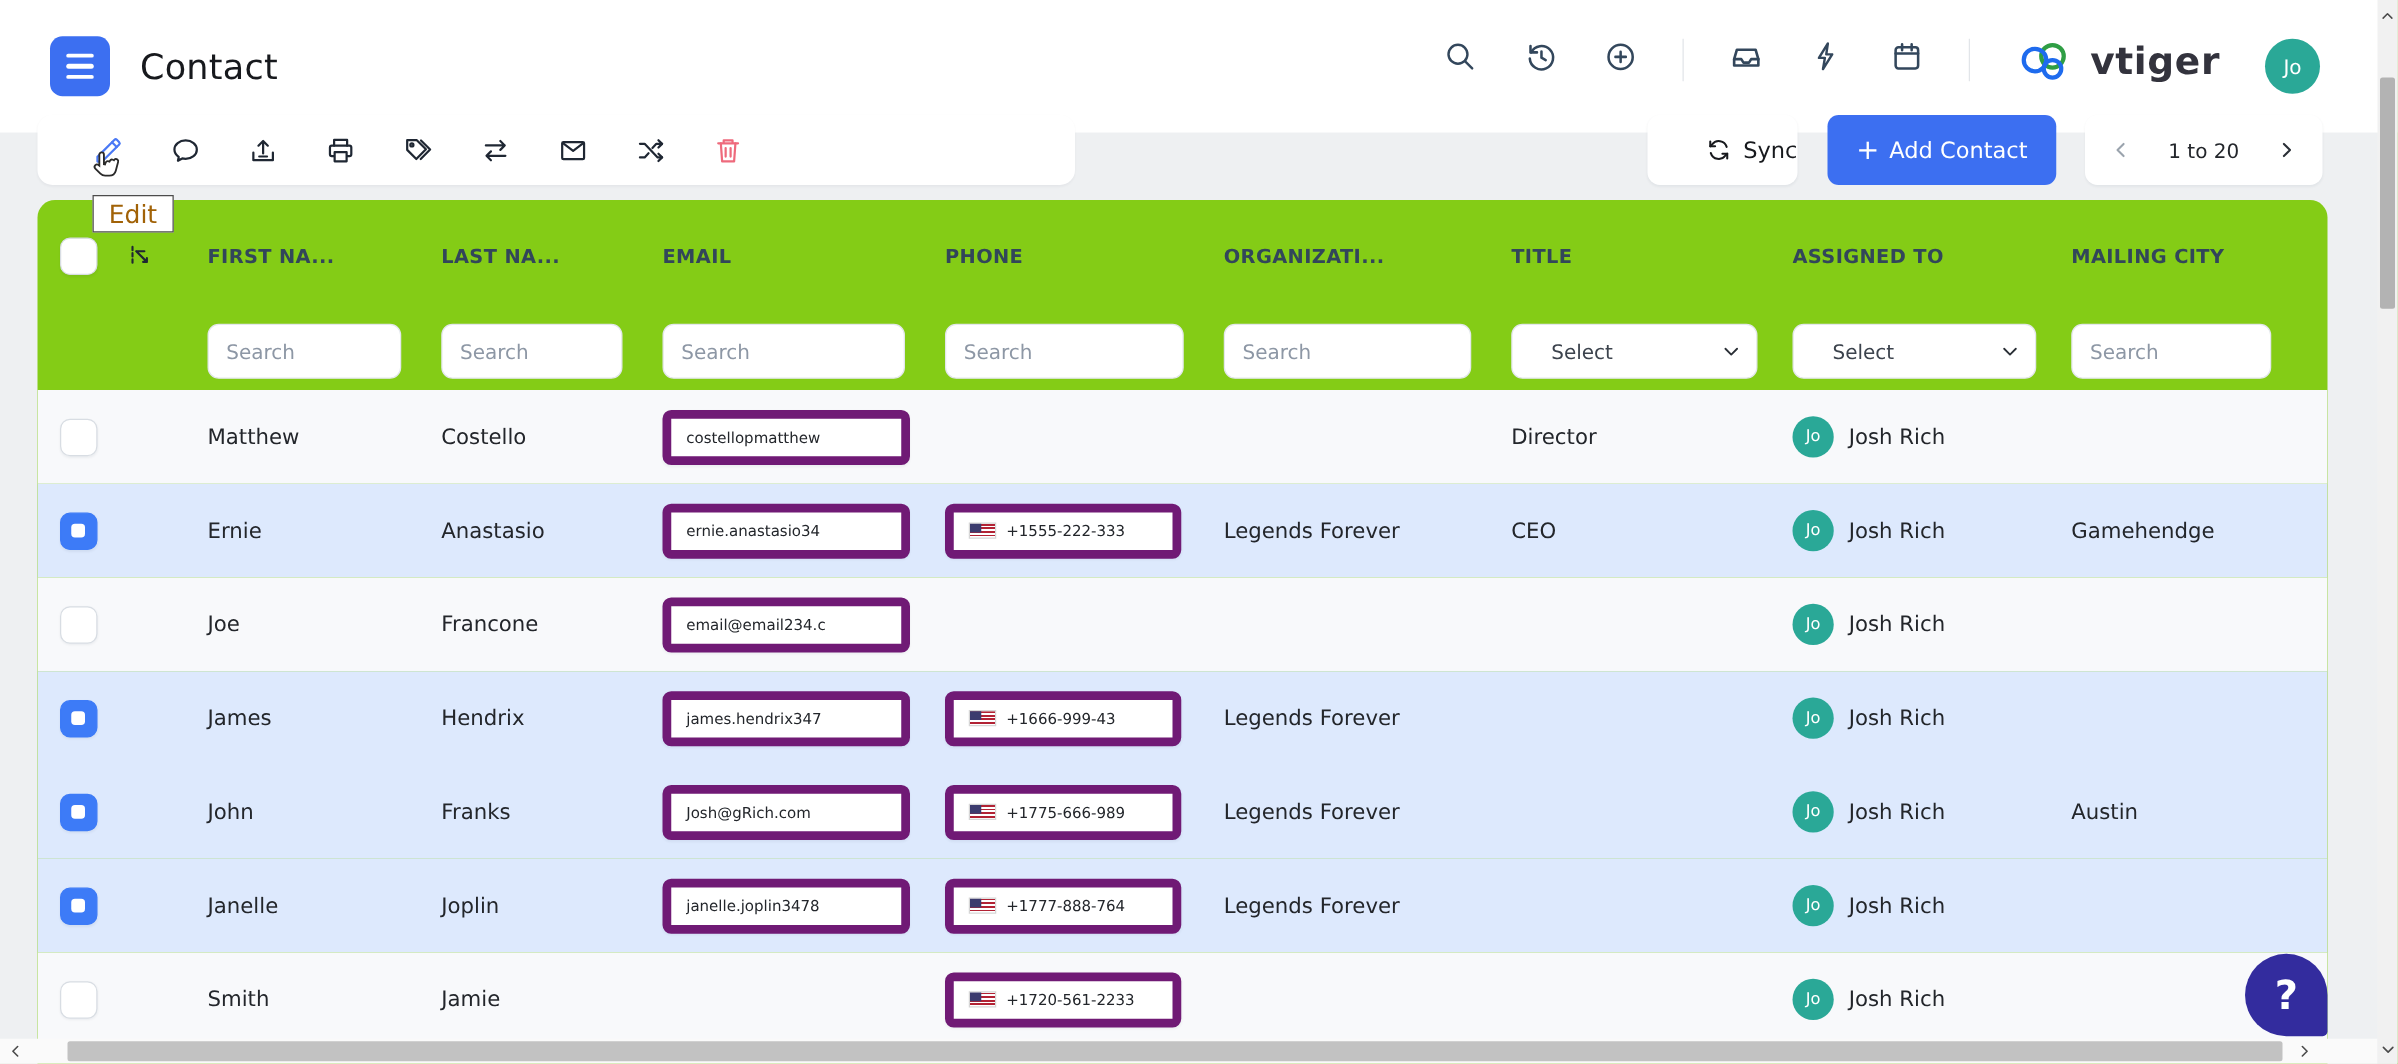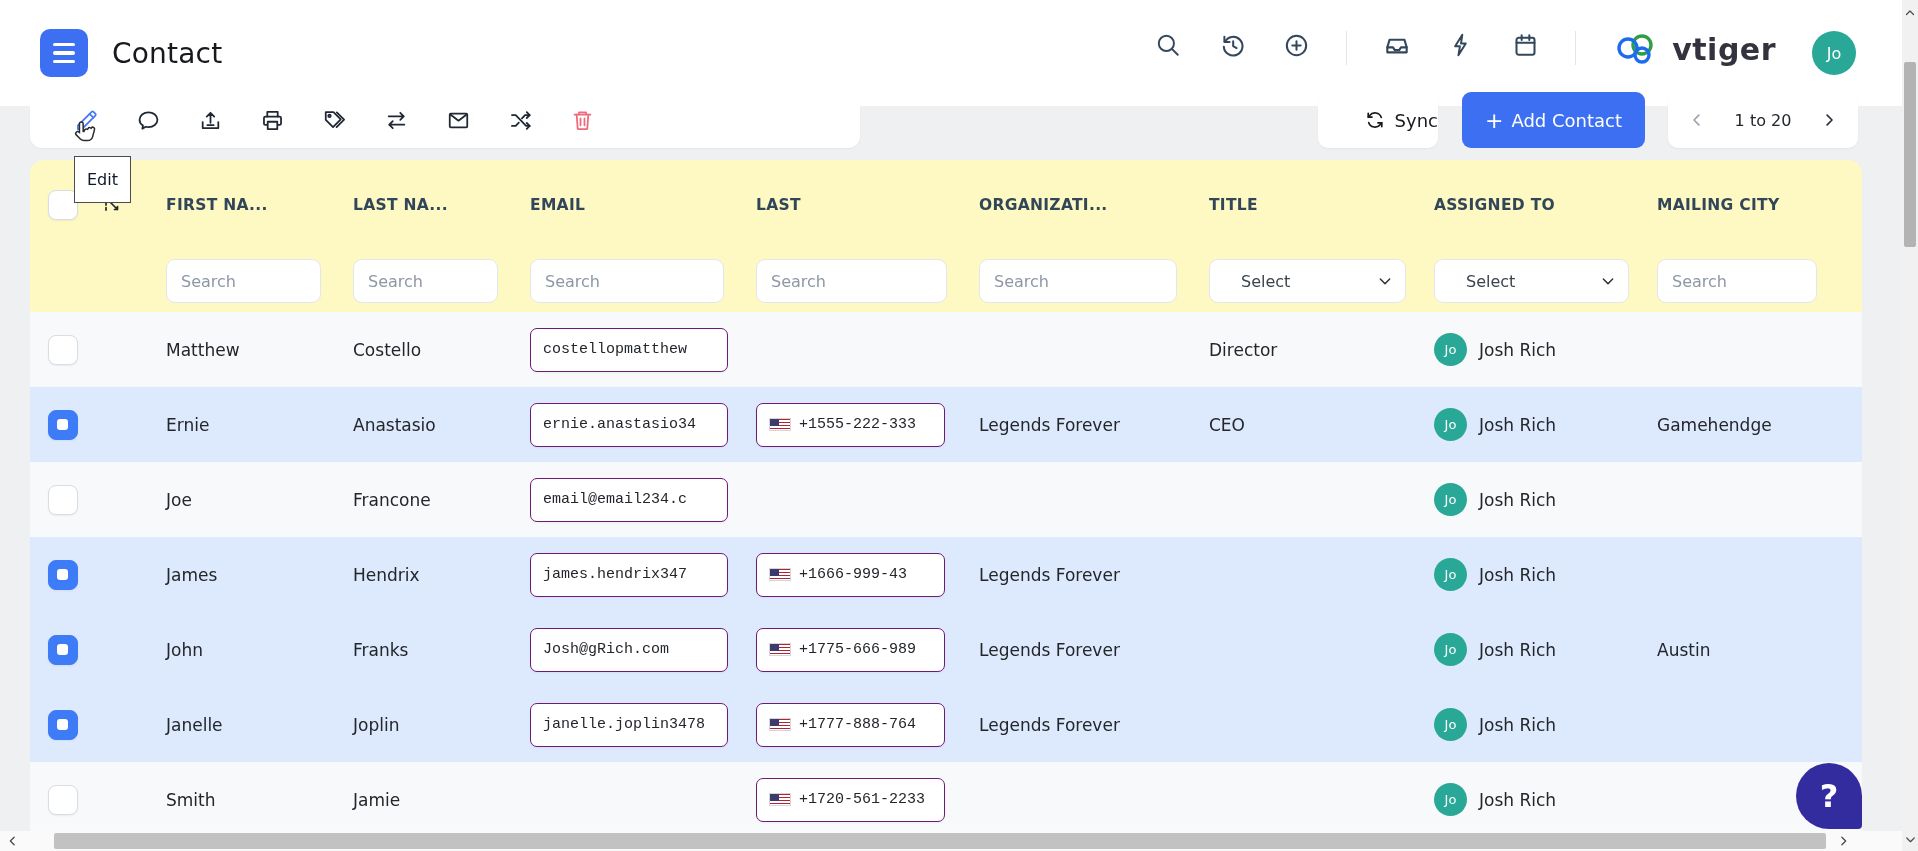--- a/index.html
+++ b/index.html
@@ -31,43 +31,43 @@
   .add-btn { position:absolute; left:1462px; top:8px; width:183px; height:56px; background:#3c6ff1; border-radius:9px; color:#fff; font-size:18px; display:flex; align-items:center; justify-content:center; gap:8px; cursor:pointer; }
   .pager { position:absolute; left:1668px; top:8px; width:190px; height:56px; background:#fff; border-radius:10px; display:flex; align-items:center; justify-content:space-between; padding:0 20px; box-shadow:0 1px 2px rgba(20,30,50,.05); }
   .pager-label { font-size:16px; color:#23262b; }
   .pg-ch { cursor:pointer; display:flex; }
   .pg-ch svg { fill:none; stroke-width:2.2; stroke-linecap:round; stroke-linejoin:round; }
   .pg-prev svg { stroke:#9aa3ad; }
   .pg-next svg { stroke:#2a2f36; }
 
   
   .hand-cursor { position:absolute; left:70px; top:118px; width:30px; height:32px; z-index:30; pointer-events:none; }
-  .tooltip { position:absolute; left:74px; top:156px; height:47px; background:#fff; border:1px solid #4c4c4c; display:flex; align-items:center; padding:0 12px; font-size:16px; color:#0f172a; z-index:25; }
+  .tooltip { position:absolute; left:74px; top:156px; height:30px; background:#fff; border:1px solid #4c4c4c; display:flex; align-items:center; padding:0 12px; font-size:20px; color:#a16207; z-index:25; }
 
   
-  .table-wrap { position:absolute; top:160px; left:30px; width:1832px; height:691px; background:#fef9c3; border-radius:14px 14px 0 0; overflow:hidden; }
+  .table-wrap { position:absolute; top:160px; left:30px; width:1832px; height:691px; background:#84cc16; border-radius:14px 14px 0 0; overflow:hidden; }
   .grid-row { display:grid; grid-template-columns:58px 78px 187px 177px 226px 223px 230px 225px 223px 175px; align-items:center; }
   .thead { height:90px; }
   .th { font-size:15.5px; font-weight:700; color:#32465a; letter-spacing:.3px; white-space:nowrap; overflow:hidden; }
   .cb { width:30px; height:30px; border:1.5px solid #d8dde3; border-radius:8px; background:#fff; margin-left:18px; cursor:pointer; box-shadow:0 1px 2px rgba(20,30,50,.06); }
   .cb.checked { background:#3d7bf7; border-color:#3d7bf7; position:relative; }
   .cb.checked::after { content:""; position:absolute; left:8px; top:8px; width:11px; height:11px; background:#fff; border-radius:3px; }
   .expand-ic { width:24px; height:24px; margin-left:10px; cursor:pointer; }
   .expand-ic svg { stroke:#1f2733; fill:none; stroke-width:1.7; stroke-linecap:round; stroke-linejoin:round; }
 
   .filters { height:62px; }
   .f-input { width:calc(100% - 32px); height:44px; border:1.5px solid #e3e7ec; border-radius:9px; padding:0 14px; font-size:16px; color:#23262b; font-family:inherit; outline:none; background:#fff; }
   .f-input::placeholder { color:#8d97a5; }
   .f-select { width:calc(100% - 28px); height:44px; border:1.5px solid #e3e7ec; border-radius:9px; padding:0 12px 0 31px; font-size:16px; color:#3c434d; background:#fff; display:flex; align-items:center; justify-content:space-between; cursor:pointer; }
   .f-select svg { stroke:#2a2f36; fill:none; stroke-width:2.2; stroke-linecap:round; stroke-linejoin:round; }
 
   .trow { height:75px; font-size:17px; color:#23262b; }
   .trow.tint { background:#f8f9fb; }
   .trow.sel { background:#dde9fd; }
-  .cellpill { background:#fff; border:1px solid #701a75; border-radius:7px; height:44px; display:flex; align-items:center; padding:0 12px; margin-right:28px; font-size:15px; white-space:nowrap; overflow:hidden; box-shadow:0 1px 2px rgba(20,30,50,.05); cursor:text;font-family:Liberation Mono, monospace; }
+  .cellpill { background:#fff; border:7px solid #701a75; border-radius:7px; height:44px; display:flex; align-items:center; padding:0 12px; margin-right:28px; font-size:12px; white-space:nowrap; overflow:hidden; box-shadow:0 1px 2px rgba(20,30,50,.05); cursor:text; }
   .phonepill { margin-right:34px; gap:8px;text-align:center; }
   .flag { width:22px; height:13px; flex:0 0 22px; background:repeating-linear-gradient(180deg,#b22234 0 1.4px,#fff 1.4px 2.9px); position:relative; border:.5px solid #d6d6d6; }
   .flag::after { content:""; position:absolute; left:0; top:0; width:9px; height:7px; background:#3c3b6e; }
   .asg { display:flex; align-items:center; gap:12px; }
   .asg-avatar { width:33px; height:33px; border-radius:50%; background:#2aa897; color:#fff; font-size:13px; display:flex; align-items:center; justify-content:center; }
   .txtcell { white-space:nowrap; overflow:hidden; }
 
   
   .vscroll { position:absolute; top:0; right:0; width:16px; height:851px; background:#f1f1f1; z-index:40; }
   .vscroll .up { position:absolute; top:4px; left:2px; }
@@ -253,21 +253,21 @@
         <div class="expand-ic">
           <svg width="24" height="24" viewBox="0 0 24 24">
               <path d="M8 4.5v15" stroke-dasharray="2.6 2.4"></path>
               <path d="M11 8h6.5M11 8l8.5 8.5M16.5 16.5h3v-3"></path>
             </svg>
         </div>
       </div>
       <div class="th">FIRST NA...</div>
       <div class="th">LAST NA...</div>
       <div class="th">EMAIL</div>
-      <div class="th">LAST</div>
+      <div class="th">PHONE</div>
       <div class="th">ORGANIZATI...</div>
       <div class="th">TITLE</div>
       <div class="th">ASSIGNED TO</div>
       <div class="th">MAILING CITY</div>
     </div>
 
     <div class="grid-row filters">
       <div></div>
         <div></div>
       <div><input class="f-input" placeholder="Search" style=""></div>

